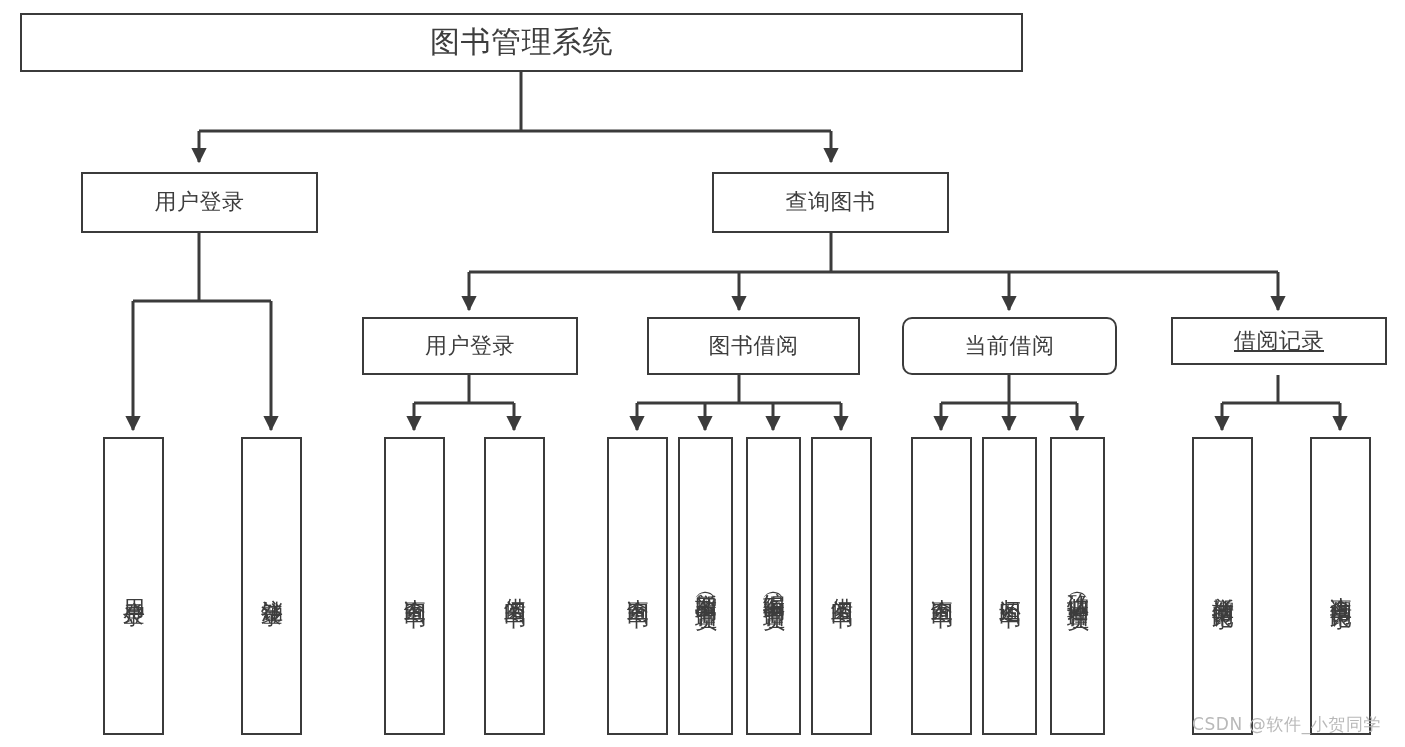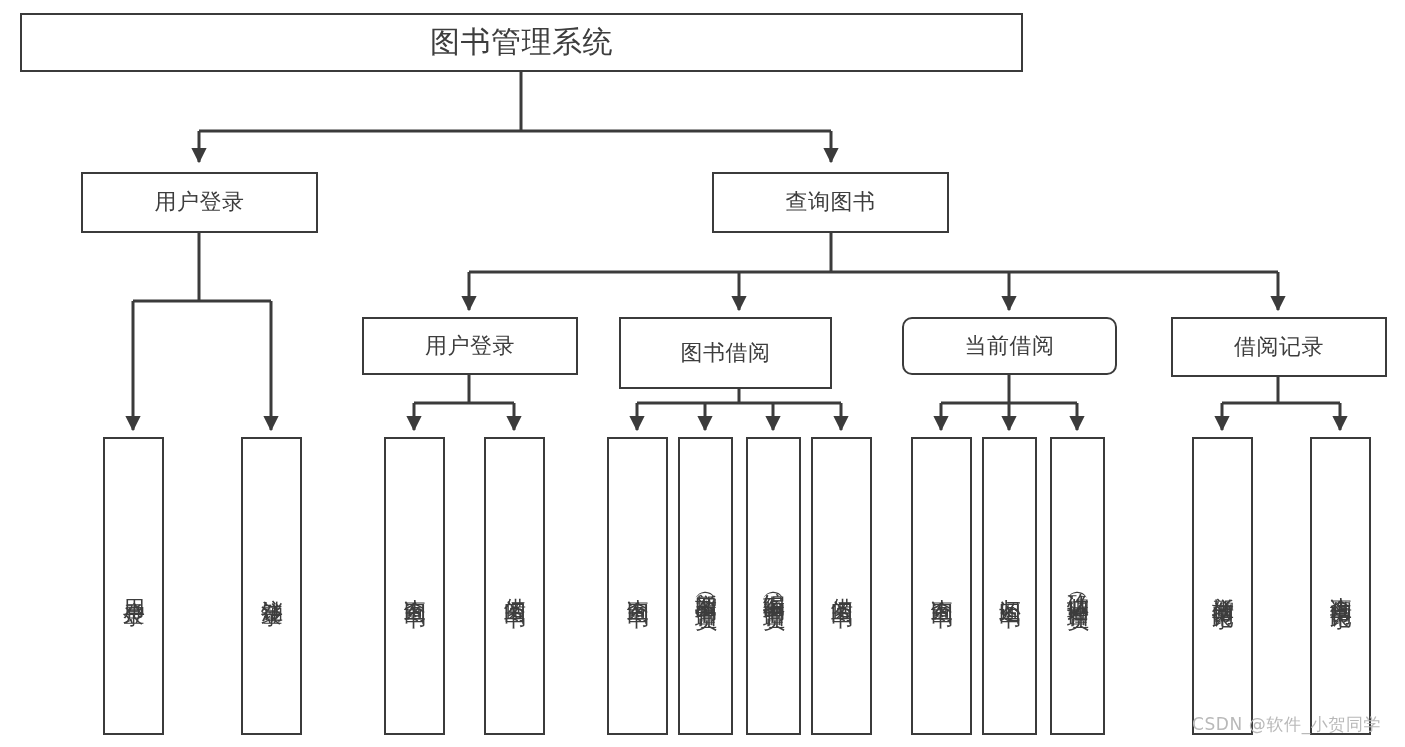--- a/index.html
+++ b/index.html
@@ -140,29 +140,29 @@
   </div>
 
   <div class="node h-node" style="left:712px; top:172px; width:237px; height:61px;">
     <span class="lbl">查询图书</span>
   </div>
 
   <div class="node h-node" style="left:362px; top:317px; width:216px; height:58px;">
     <span class="lbl">用户登录</span>
   </div>
 
-  <div class="node h-node" style="left:619px; top:317px; width:213px; height:72px;">
+  <div class="node h-node" style="left:647px; top:317px; width:213px; height:58px;">
     <span class="lbl">图书借阅</span>
   </div>
 
   <div class="node h-node" style="left:902px; top:317px; width:215px; height:58px;border-radius:10px;">
     <span class="lbl">当前借阅</span>
   </div>
 
-  <div class="node h-node" style="left:1171px; top:317px; width:216px; height:60px;">
+  <div class="node h-node" style="left:1171px; top:317px; width:216px; height:48px;text-decoration:underline;">
     <span class="lbl">借阅记录</span>
   </div>
 
   <div class="node v-node" style="left:103px; top:437px; width:61px; height:298px;">
     <span class="lbl">用户登录</span>
   </div>
 
   <div class="node v-node" style="left:241px; top:437px; width:61px; height:298px;">
     <span class="lbl">注销登录</span>
   </div>

